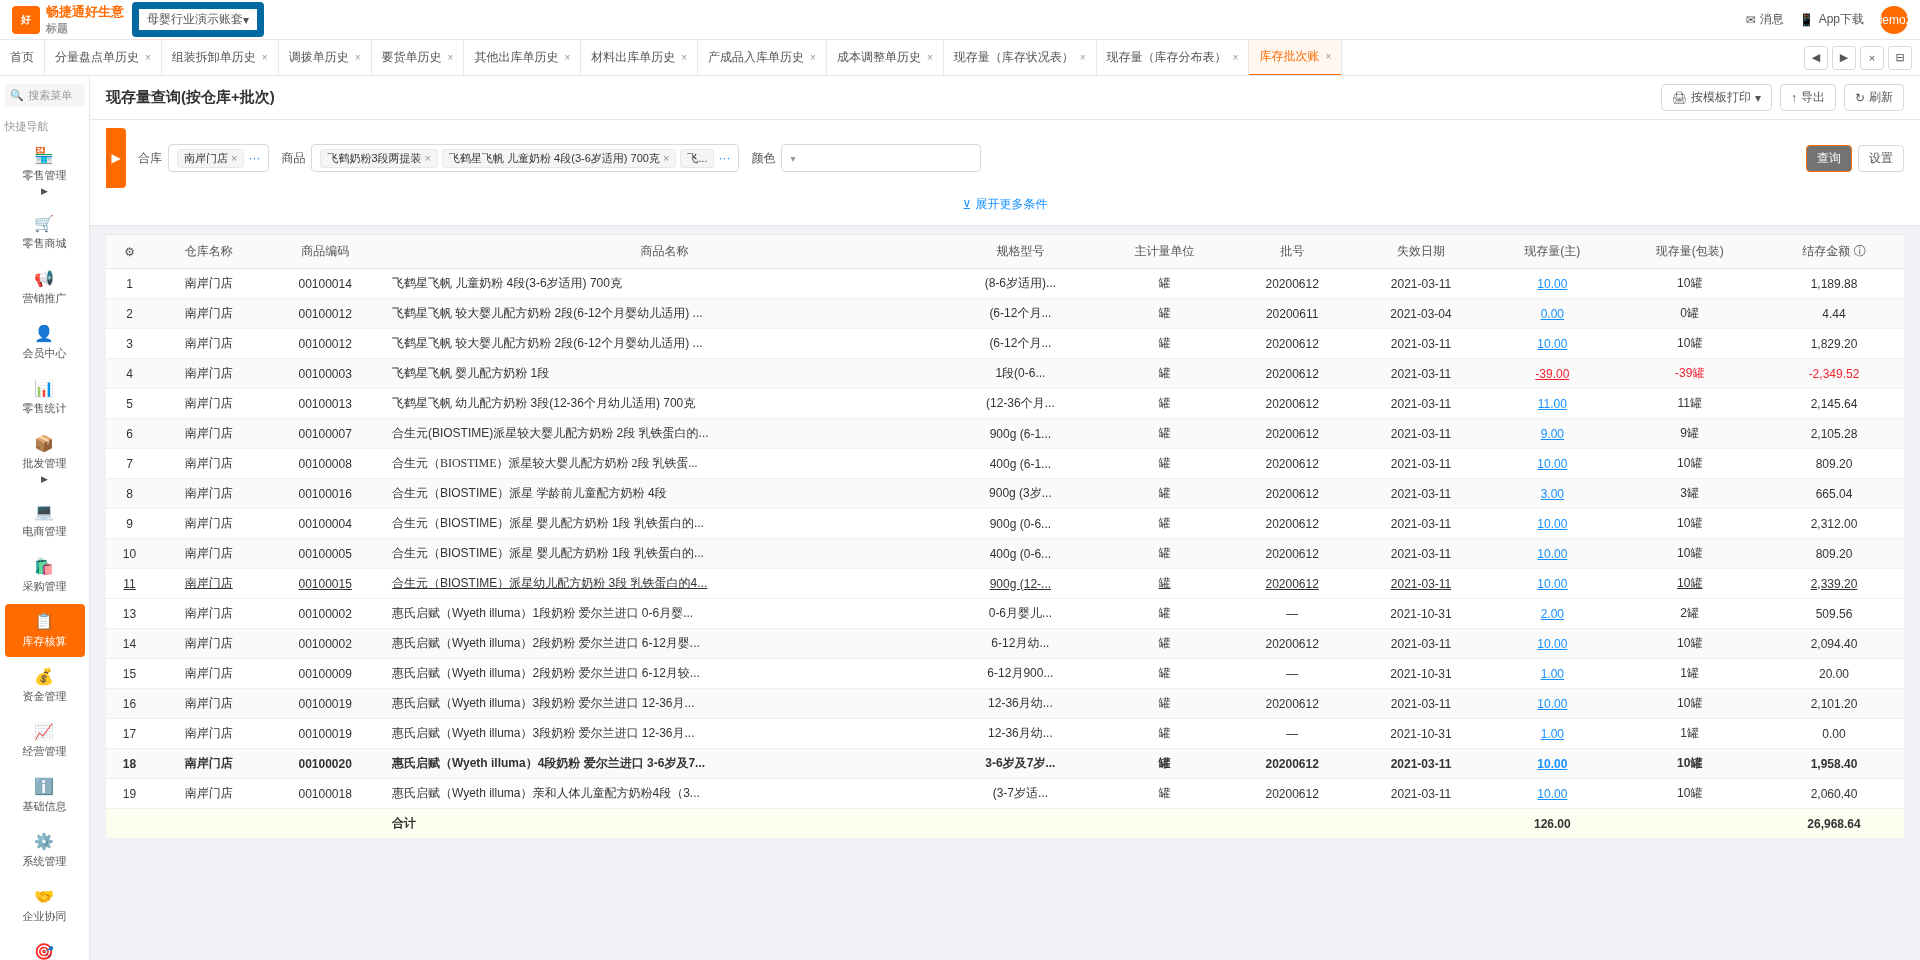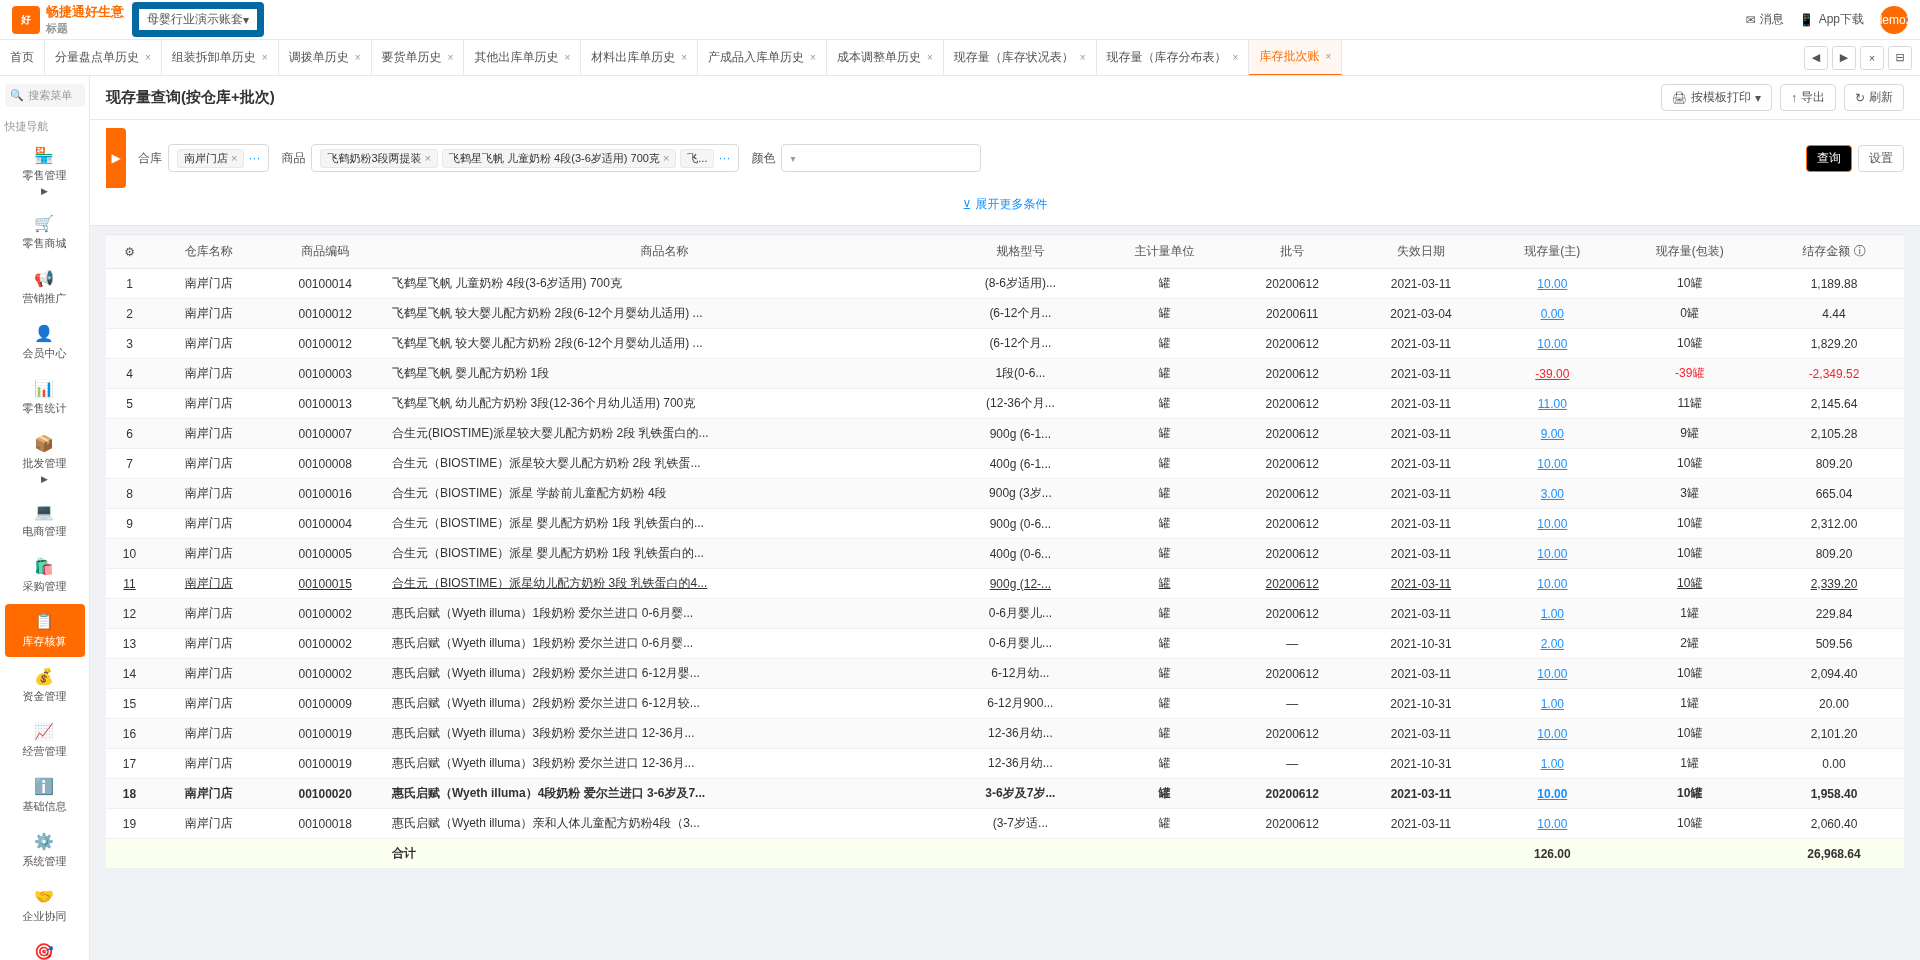--- a/index.html
+++ b/index.html
@@ -93,21 +93,21 @@
       background: #fff;
       padding: 8px 16px;
       border-bottom: 1px solid #e8e8e8;
       display: flex;
       align-items: center;
       justify-content: space-between;
     }
     .page-title { font-size: 15px; font-weight: bold; color: #333; }
     .header-actions { display: flex; align-items: center; gap: 8px; }
     .header-btn { display: flex; align-items: center; gap: 4px; padding: 4px 10px; border: 1px solid #d9d9d9; border-radius: 4px; cursor: pointer; font-size: 12px; color: #555; background: #fff; }
-    .header-btn.primary { background: #000000; color: #fff; border-color: #ff6b00; }
+    .header-btn.primary { background: #737373; color: #fff; border-color: #ff6b00; }
 
     
     .filter-bar {
       background: #fff;
       padding: 8px 16px;
       border-bottom: 1px solid #e8e8e8;
     }
     .filter-row { display: flex; align-items: center; gap: 12px; flex-wrap: wrap; }
     .filter-item { display: flex; align-items: center; gap: 6px; }
     .filter-label { font-size: 12px; color: #555; white-space: nowrap; }
@@ -472,21 +472,21 @@
     <td>20200612</td>
     <td>2021-03-11</td>
     <td style=""><span class="link-style" style="">9.00</span></td>
     <td style="">9罐</td>
     <td style="">2,105.28</td>
   </tr>
             <tr style="background: rgb(255, 255, 255);">
     <td>7</td>
     <td>南岸门店</td>
     <td>00100008</td>
-    <td class="td-left" style="max-width:300px;overflow:hidden;text-overflow:ellipsis;white-space:nowrap;">合生元（BIOSTIME）派星较大婴儿配方奶粉 2段 乳铁蛋...</td>
+    <td class="td-left" style="max-width:300px;overflow:hidden;text-overflow:ellipsis;white-space:nowrap;font-family:Liberation Serif, serif;">合生元（BIOSTIME）派星较大婴儿配方奶粉 2段 乳铁蛋...</td>
     <td>400g (6-1...</td>
     <td>罐</td>
     <td>20200612</td>
     <td>2021-03-11</td>
     <td style=""><span class="link-style" style="">10.00</span></td>
     <td style="">10罐</td>
     <td style="">809.20</td>
   </tr>
             <tr style="background: rgb(250, 250, 250);">
     <td>8</td>
@@ -532,33 +532,20 @@
     <td>南岸门店</td>
     <td>00100015</td>
     <td class="td-left" style="max-width:300px;overflow:hidden;text-overflow:ellipsis;white-space:nowrap;">合生元（BIOSTIME）派星幼儿配方奶粉 3段 乳铁蛋白的4...</td>
     <td>900g (12-...</td>
     <td>罐</td>
     <td>20200612</td>
     <td>2021-03-11</td>
     <td style=""><span class="link-style" style="">10.00</span></td>
     <td style="">10罐</td>
     <td style="">2,339.20</td>
-  </tr>
-            <tr style="background: rgb(250, 250, 250);">
-    <td>12</td>
-    <td>南岸门店</td>
-    <td>00100002</td>
-    <td class="td-left" style="max-width:300px;overflow:hidden;text-overflow:ellipsis;white-space:nowrap;">惠氏启赋（Wyeth illuma）1段奶粉 爱尔兰进口 0-6月婴...</td>
-    <td>0-6月婴儿...</td>
-    <td>罐</td>
-    <td>20200612</td>
-    <td>2021-03-11</td>
-    <td style=""><span class="link-style" style="">1.00</span></td>
-    <td style="">1罐</td>
-    <td style="">229.84</td>
   </tr>
             <tr style="background: rgb(255, 255, 255);">
     <td>13</td>
     <td>南岸门店</td>
     <td>00100002</td>
     <td class="td-left" style="max-width:300px;overflow:hidden;text-overflow:ellipsis;white-space:nowrap;">惠氏启赋（Wyeth illuma）1段奶粉 爱尔兰进口 0-6月婴...</td>
     <td>0-6月婴儿...</td>
     <td>罐</td>
     <td>—</td>
     <td>2021-10-31</td>

